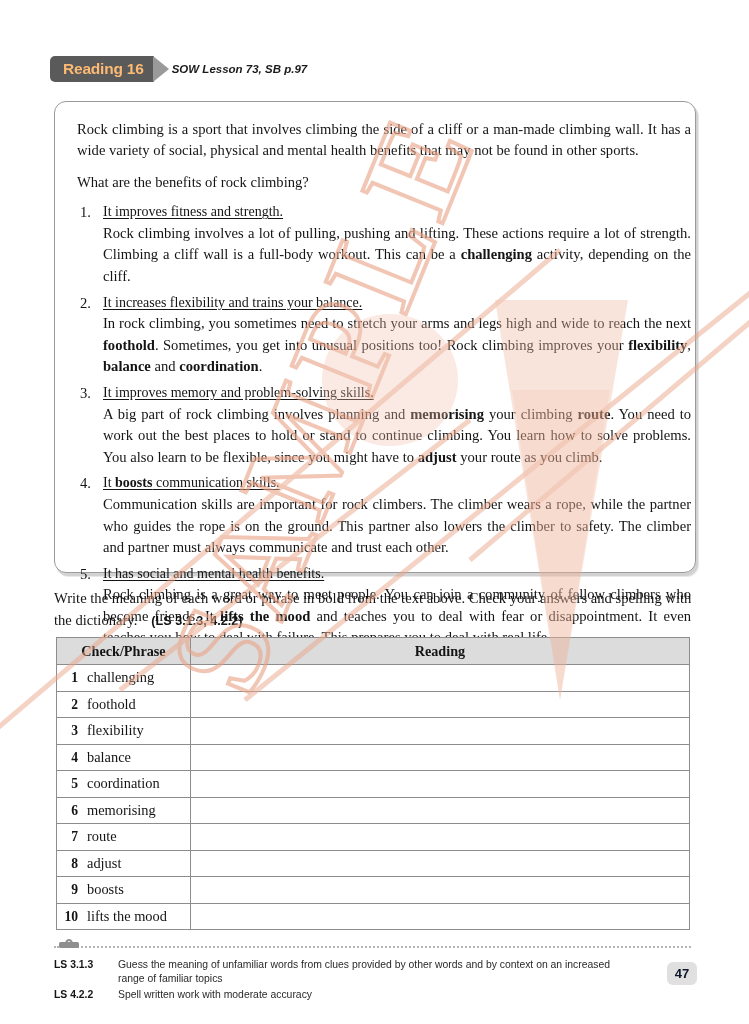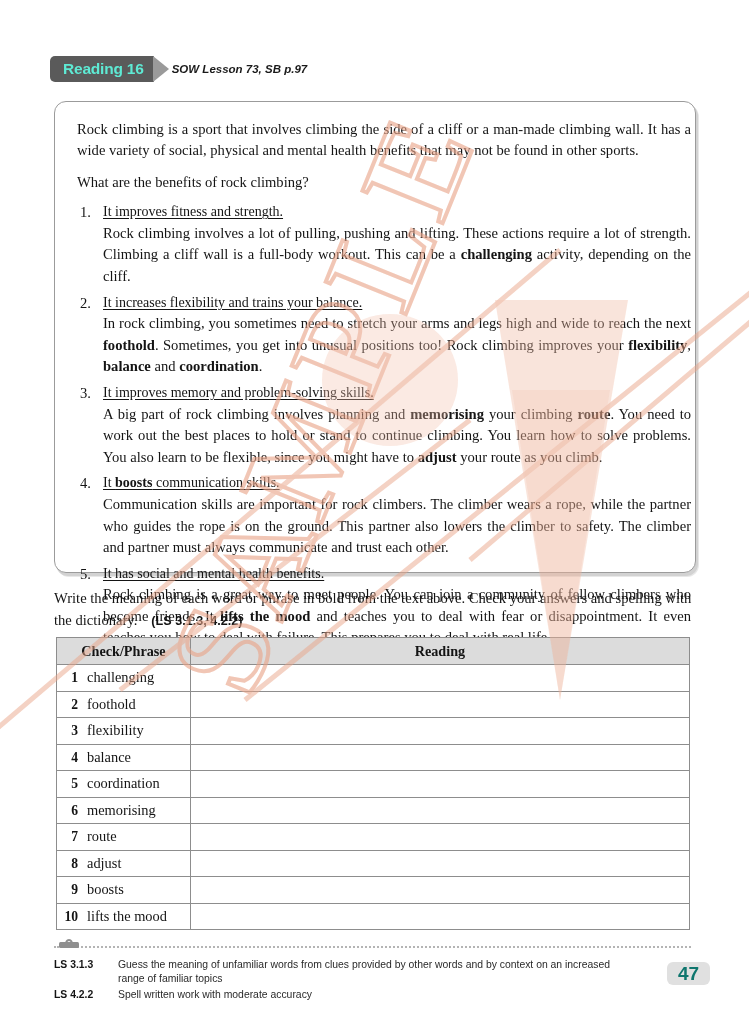--- a/index.html
+++ b/index.html
@@ -33,21 +33,21 @@
   }
   .banner-tag {
     display: flex;
     align-items: center;
     height: 26px;
     background: #5a5a5a;
     border-radius: 5px 0 0 5px;
     padding: 0 10px 0 13px;
   }
   .banner-tag span {
-    color: #5eead4;
+    color: #fdba74;
     font-family: "Liberation Sans", sans-serif;
     font-weight: bold;
     font-size: 15.5px;
     letter-spacing: -0.2px;
     white-space: nowrap;
   }
   .banner-arrow {
     width: 0; height: 0;
     border-top: 13px solid transparent;
     border-bottom: 13px solid transparent;
@@ -208,30 +208,30 @@
     color: #141414;
   }
   .ls-row .desc {
     font-size: 10.4px;
     line-height: 1.33;
     color: #2a2a2a;
   }
   #page-number {
     position: absolute;
     left: 667px; top: 962px;
-    width: 43px; height: 23px;
+    width: 30px; height: 23px;
     background: #e0e0e0;
     border-radius: 6px;
     display: flex;
     align-items: center;
     justify-content: center;
     font-family: "Liberation Sans", sans-serif;
     font-weight: bold;
-    font-size: 19px;
-    color: #0f766e;
+    font-size: 13px;
+    color: #0f172a;
     z-index: 2;
   }
 </style>
 </head>
 <body>
 
 <svg id="watermark" viewBox="0 0 749 1024" preserveAspectRatio="none" aria-hidden="true">
   <g opacity="0.62">
 
     <polygon points="495,300 628,300 560,700" fill="#f0b9a2" opacity="0.62"></polygon>

